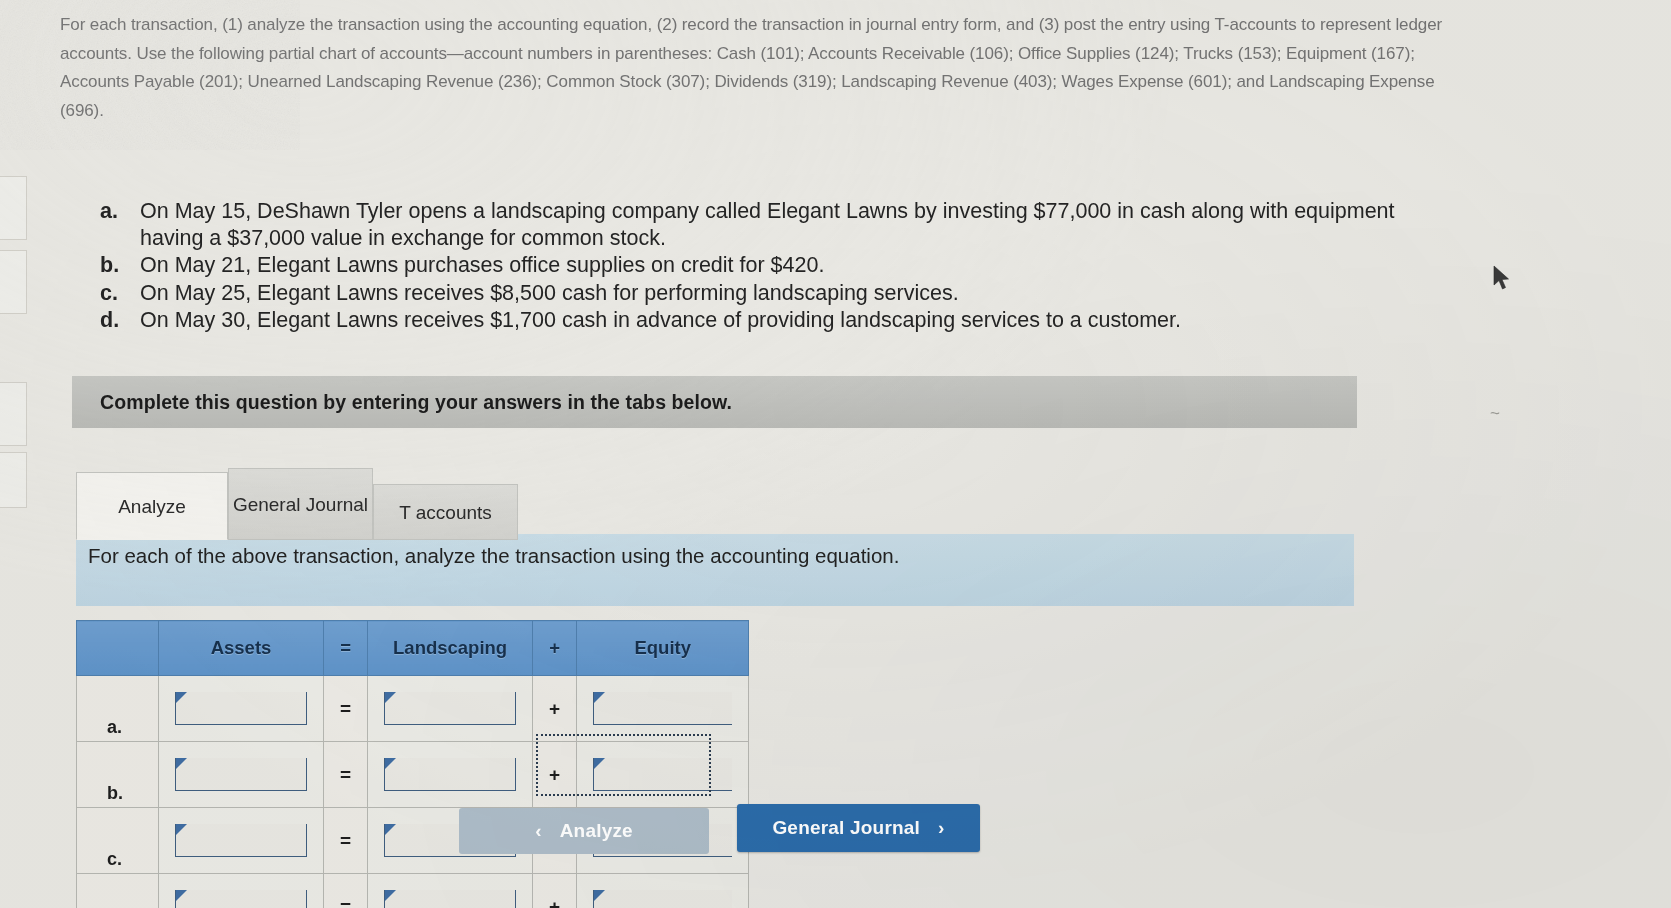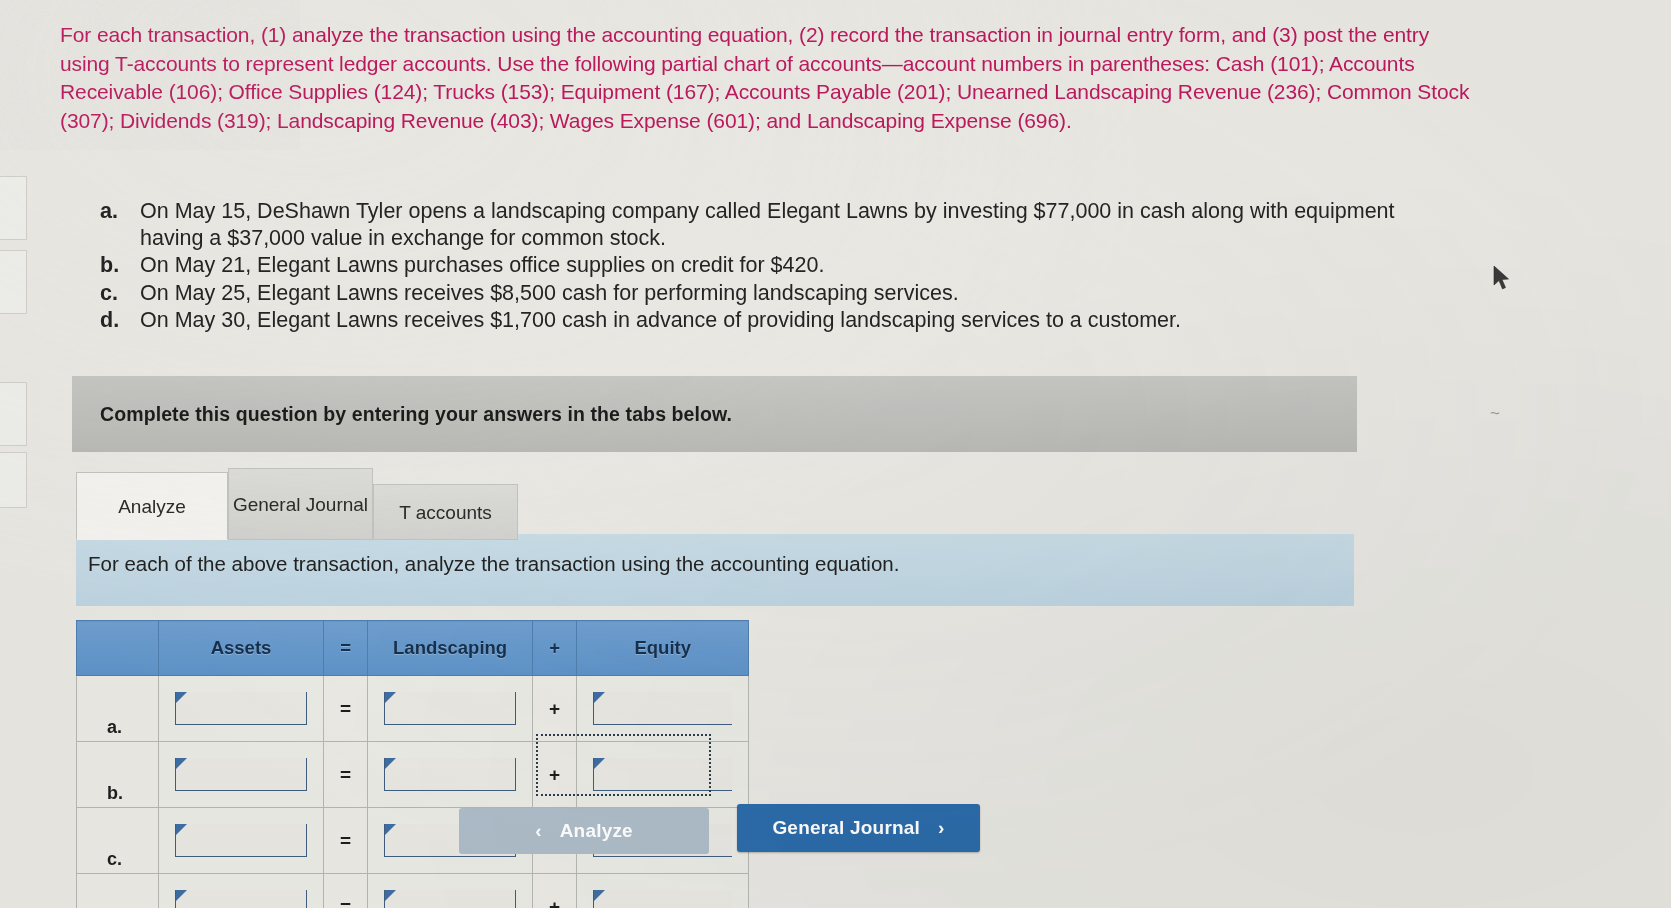--- a/index.html
+++ b/index.html
@@ -55,25 +55,25 @@
     width: 26px;
     border: 1px solid #d2d0c9;
     border-left: none;
     background: rgba(255,255,255,0.25);
   }
 
   
   .intro {
     position: absolute;
     left: 60px;
-    top: 21px;
+    top: 11px;
     width: 1420px;
-    font-size: 21px;
+    font-size: 17px;
     line-height: 28.5px;
-    color: #be185d;
+    color: #737373;
     letter-spacing: -0.1px;
   }
 
   
   .list {
     position: absolute;
     left: 100px;
     top: 198px;
     width: 1330px;
     font-size: 21.5px;
@@ -92,21 +92,21 @@
     text-align: left;
   }
   .list-text { flex: 1 1 auto; margin-left: 14px; }
 
   
   .gray-banner {
     position: absolute;
     left: 72px;
     top: 376px;
     width: 1285px;
-    height: 76px;
+    height: 52px;
     background: linear-gradient(180deg,#c6c7c3 0%, #bfc0bc 55%, #b9bab6 100%);
     display: flex;
     align-items: center;
   }
   .gray-banner span {
     padding-left: 28px;
     font-size: 19.5px;
     font-weight: bold;
     color: #1c1c1c;
     letter-spacing: 0.1px;
@@ -151,21 +151,20 @@
     width: 1278px;
     height: 72px;
     background: linear-gradient(180deg,#c8dce6 0%, #c2d8e4 60%, #bed5e2 100%);
     padding: 9px 0 0 12px;
     box-sizing: border-box;
   }
   .blue-panel .line1 {
     font-size: 20.5px;
     color: #222;
     line-height: 26px;
-    margin-top: 8px;
   }
   .blue-panel .line2 {
     font-size: 20.5px;
     color: #222;
     line-height: 26px;
     margin-top: 1px;
   }
 
   
   .eq-table {

